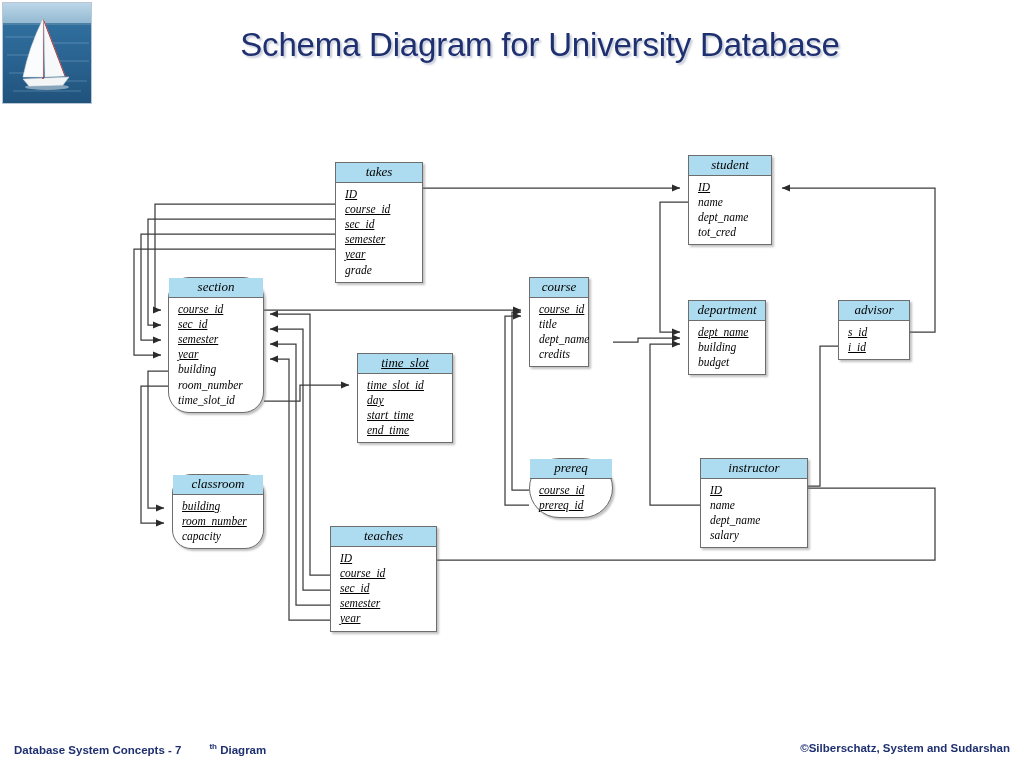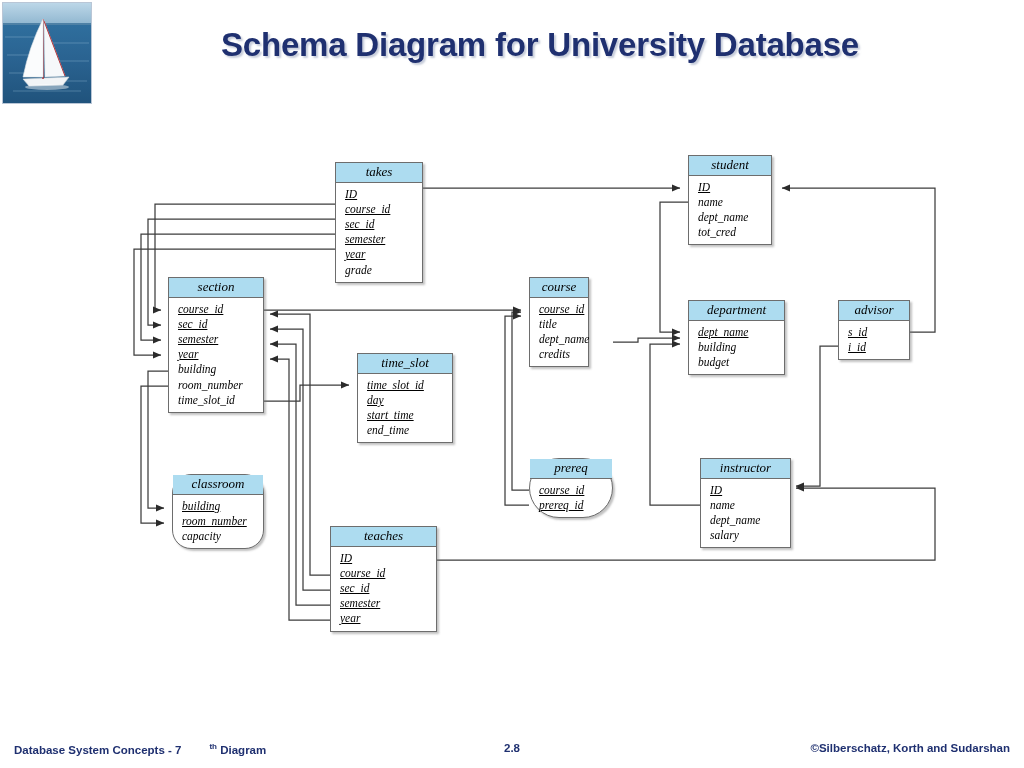--- a/index.html
+++ b/index.html
@@ -15,21 +15,21 @@
   
   #logo{
     position:absolute;left:2px;top:2px;width:88px;height:100px;
     border:1px solid #b9c6d6;overflow:hidden;
   }
 
   
   #title{
     position:absolute;left:110px;top:26px;width:860px;
     text-align:center;
-    font-size:33px;font-weight:bold;
+    font-size:33px;font-weight:normal;
     color:#1F3070;
     letter-spacing:-0.2px;
     text-shadow:2px 2px 2px rgba(150,160,185,.55);
     white-space:nowrap;
   }
 
   
   #canvas{position:absolute;left:0;top:120px;width:1024px;height:600px;}
   #wires{position:absolute;left:0;top:0;width:1024px;height:600px;}
 
@@ -198,73 +198,73 @@
         </div>
         <div class="tbl" style="left: 688px; top: 35px; width: 84px;">
           <div class="hdr">student</div>
           <div class="body">
             <div class="attr pk">ID</div>
             <div class="attr">name</div>
             <div class="attr">dept_name</div>
             <div class="attr">tot_cred</div>
           </div>
         </div>
-        <div class="tbl" style="left: 168px; top: 157px; width: 96px;">
+        <div class="tbl" style="left: 168px; top: 157px; width: 96px; border-radius: 21px;">
           <div class="hdr">section</div>
           <div class="body">
             <div class="attr pk">course_id</div>
             <div class="attr pk">sec_id</div>
             <div class="attr pk">semester</div>
             <div class="attr pk">year</div>
             <div class="attr">building</div>
             <div class="attr">room_number</div>
             <div class="attr">time_slot_id</div>
           </div>
         </div>
         <div class="tbl" style="left: 529px; top: 157px; width: 60px;">
           <div class="hdr">course</div>
           <div class="body">
             <div class="attr pk">course_id</div>
             <div class="attr">title</div>
             <div class="attr">dept_name</div>
             <div class="attr">credits</div>
           </div>
         </div>
-        <div class="tbl" style="left: 688px; top: 180px; width: 97px;">
+        <div class="tbl" style="left: 688px; top: 180px; width: 78px;">
           <div class="hdr">department</div>
           <div class="body">
             <div class="attr pk">dept_name</div>
             <div class="attr">building</div>
             <div class="attr">budget</div>
           </div>
         </div>
         <div class="tbl" style="left: 838px; top: 180px; width: 72px;">
           <div class="hdr">advisor</div>
           <div class="body">
             <div class="attr pk">s_id</div>
             <div class="attr pk">i_id</div>
           </div>
         </div>
-        <div class="tbl" style="left: 357px; top: 233px; width: 96px;">
+        <div class="tbl" style="left: 357px; top: 233px; width: 96px; text-decoration: underline;">
           <div class="hdr">time_slot</div>
           <div class="body">
             <div class="attr pk">time_slot_id</div>
             <div class="attr pk">day</div>
             <div class="attr pk">start_time</div>
             <div class="attr">end_time</div>
           </div>
         </div>
         <div class="tbl" style="left: 529px; top: 338px; width: 84px; border-radius: 30px;">
           <div class="hdr">prereq</div>
           <div class="body">
             <div class="attr pk">course_id</div>
             <div class="attr pk">prereq_id</div>
           </div>
         </div>
-        <div class="tbl" style="left: 700px; top: 338px; width: 91px;">
+        <div class="tbl" style="left: 700px; top: 338px; width: 108px;">
           <div class="hdr">instructor</div>
           <div class="body">
             <div class="attr pk">ID</div>
             <div class="attr">name</div>
             <div class="attr">dept_name</div>
             <div class="attr">salary</div>
           </div>
         </div>
         <div class="tbl" style="left: 172px; top: 354px; width: 92px; border-radius: 19px;">
           <div class="hdr">classroom</div>
@@ -284,17 +284,16 @@
             <div class="attr pk">year</div>
           </div>
         </div>
       </div>
   </div>
 
   <div id="footer">
     <div class="ft" id="ft-left">
       <span>Database System Concepts - 7</span><sup>th</sup><span> Diagram</span>
     </div>
-    <div class="ft" id="ft-center">2.8</div>
-    <div class="ft" id="ft-right">©Silberschatz, Korth and Sudarshan</div>
+    <div class="ft" id="ft-right">©Silberschatz, System and Sudarshan</div>
   </div>
 
 </div>
 
 </body></html>

